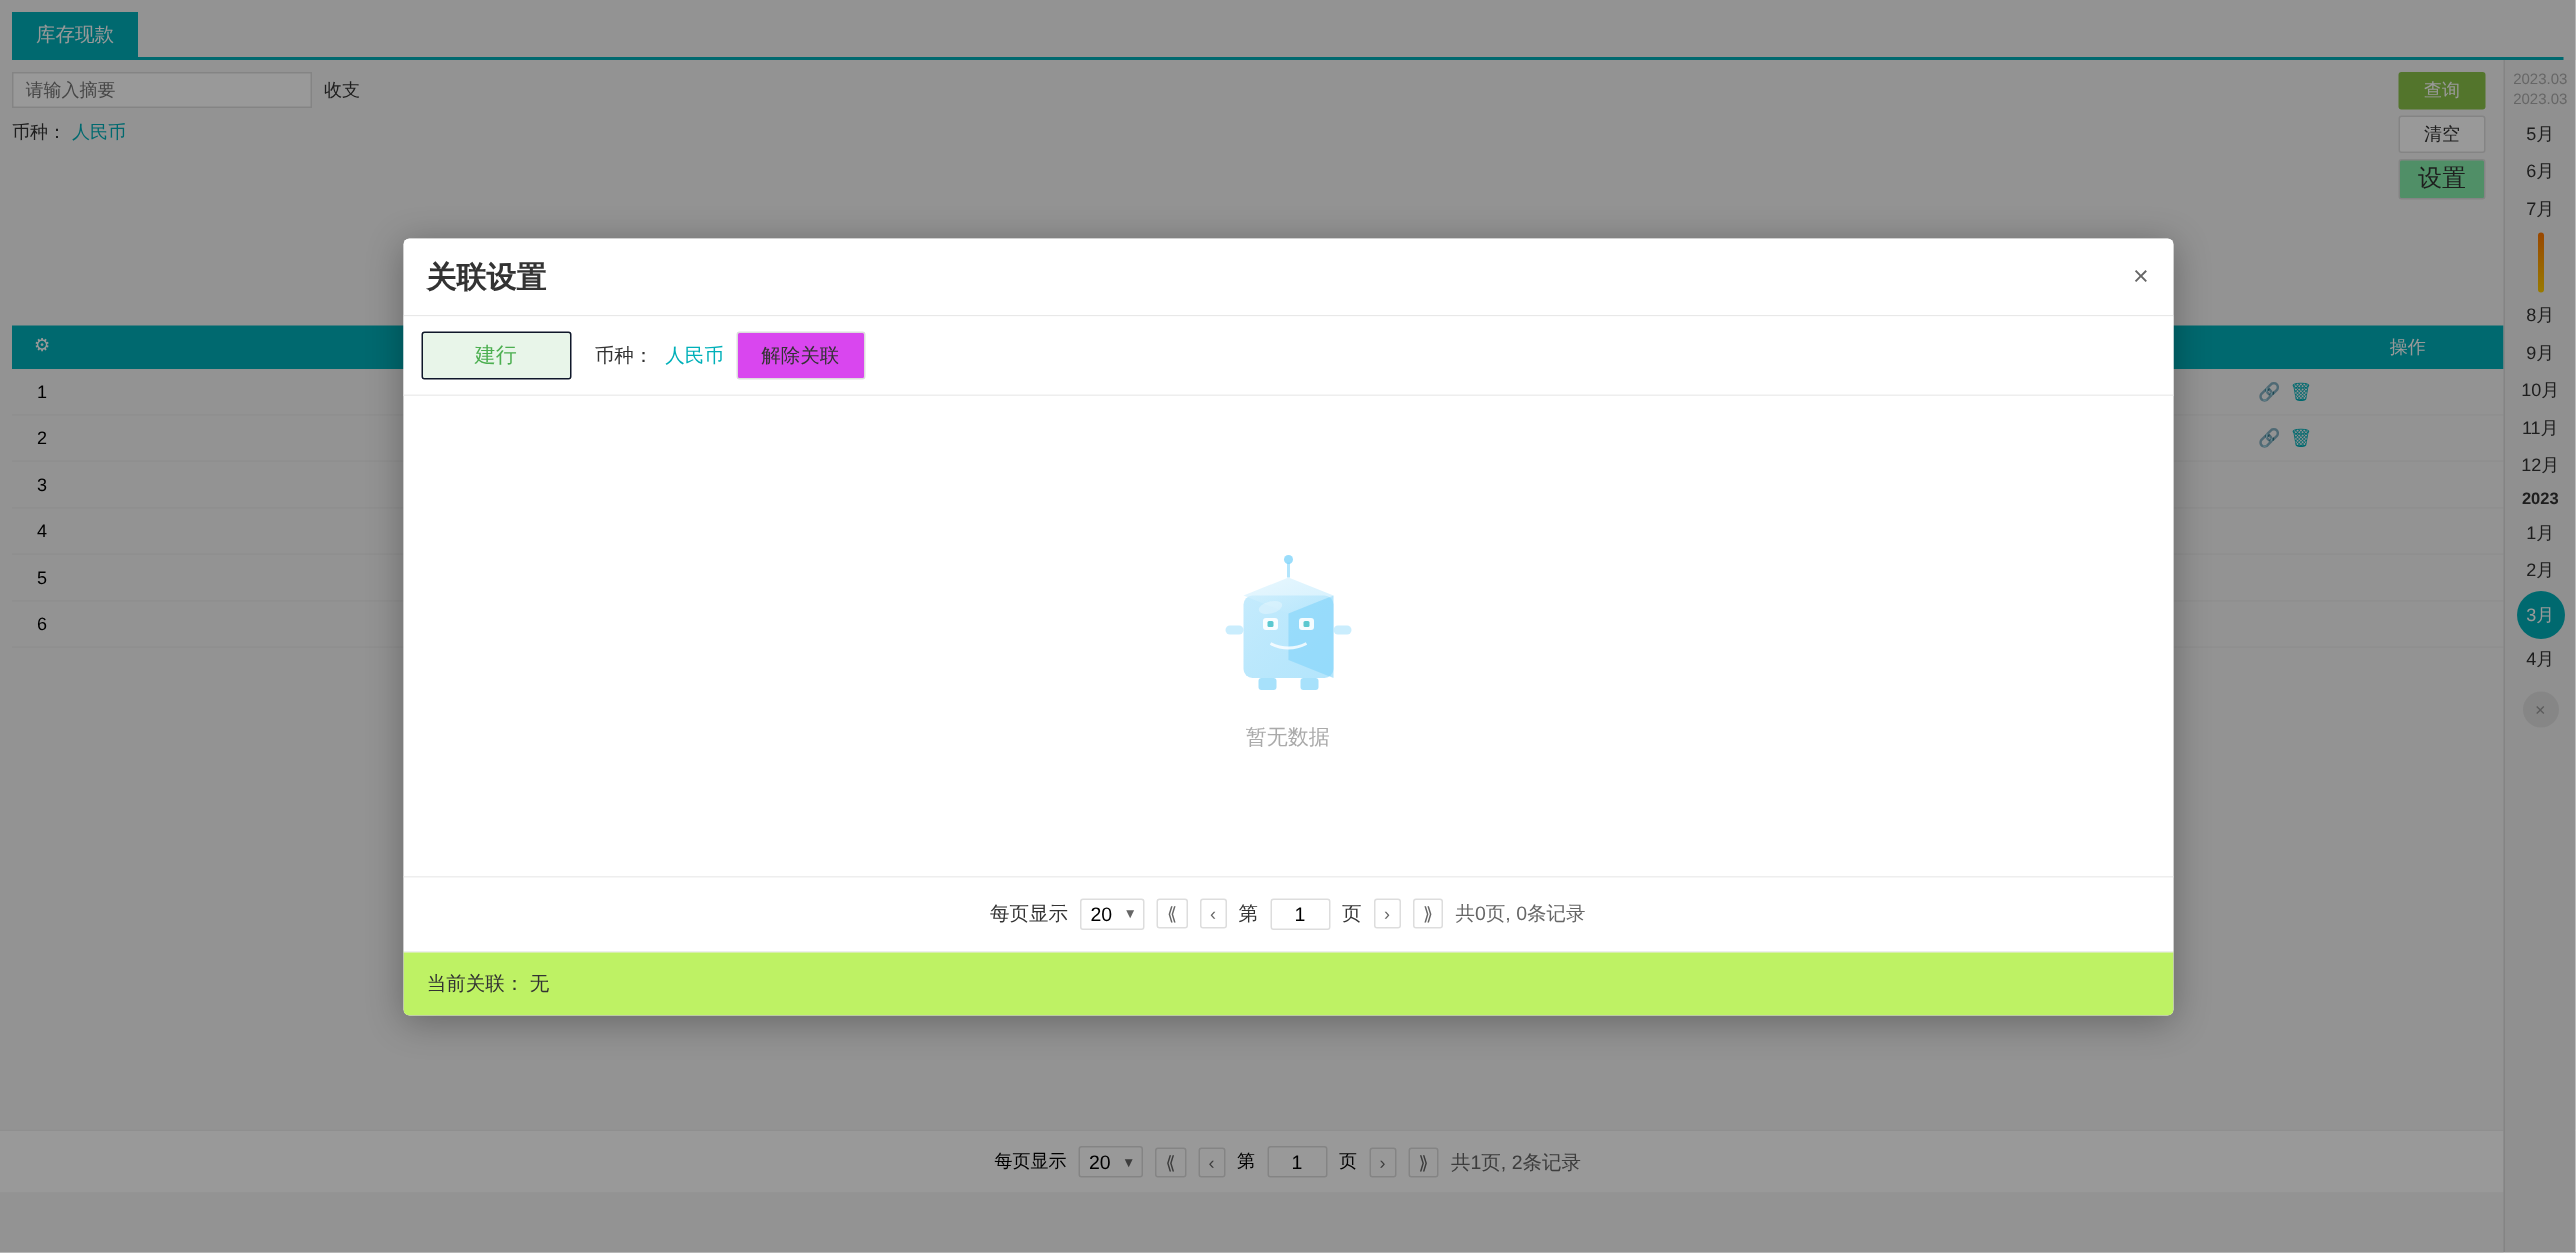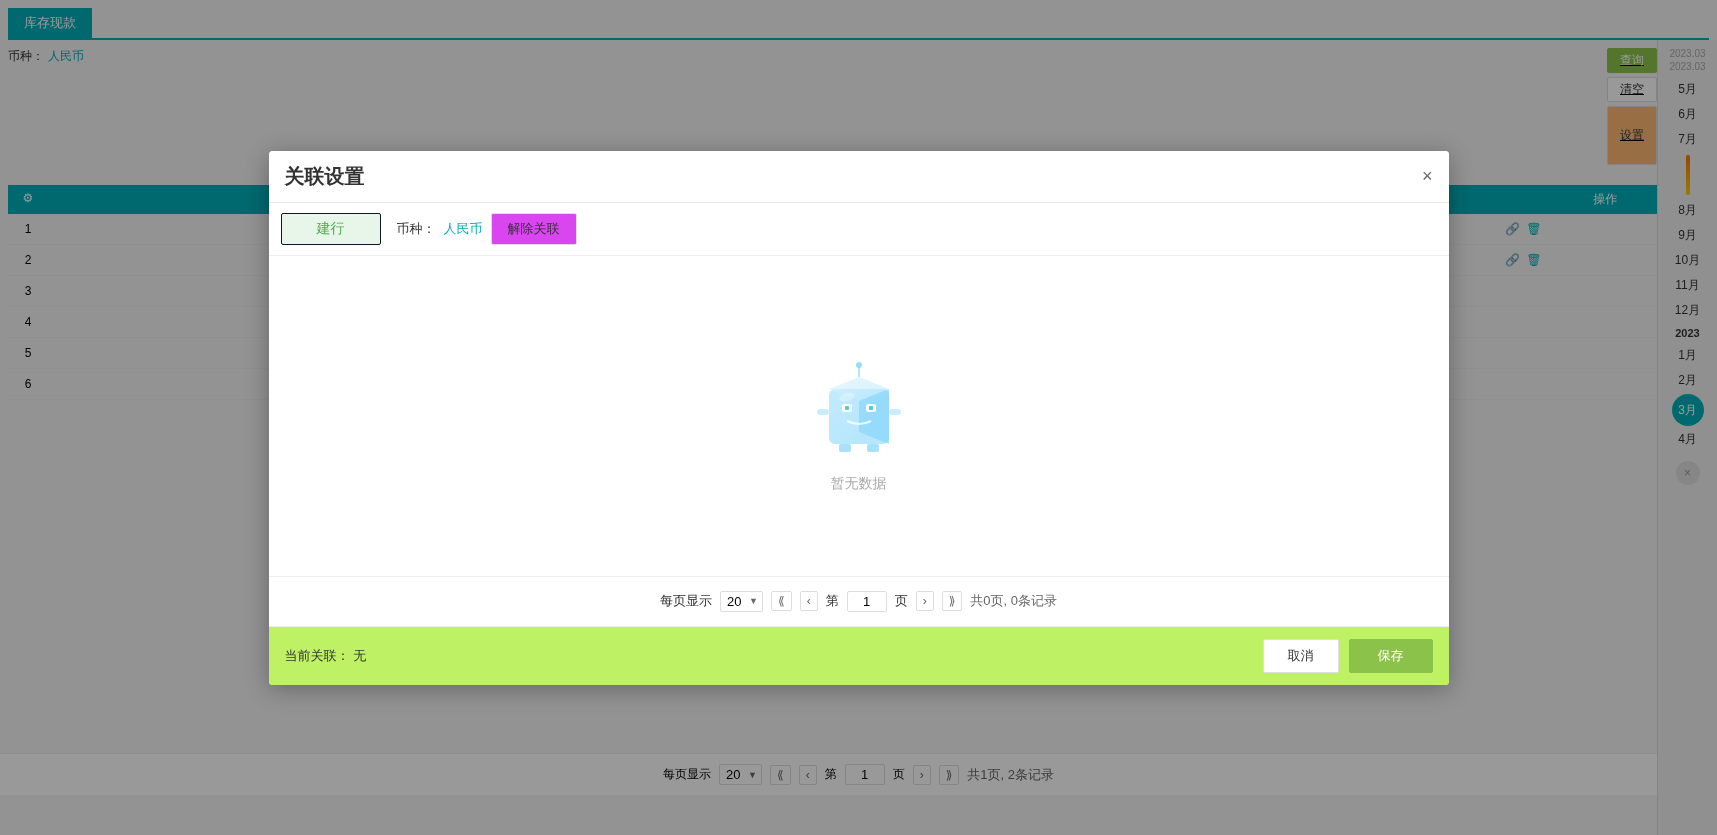--- a/index.html
+++ b/index.html
@@ -34,21 +34,21 @@
     .bg-content {
       display: flex;
       height: calc(100% - 40px);
     }
 
     
     .month-sidebar {
       position: absolute;
       right: 0;
       top: 40px;
-      width: 60px;
+      width: 48px;
       height: calc(100% - 40px);
       background: #f0f0f0;
       border-left: 1px solid #ddd;
       display: flex;
       flex-direction: column;
       align-items: center;
       padding-top: 8px;
       gap: 2px;
       overflow: hidden;
     }
@@ -346,30 +346,34 @@
   <div class="bg-content">
 
     <div style="flex:1;padding:8px;position:relative;overflow:hidden;">
 
       <div style="display:flex;border-bottom:2px solid #00b0b9;margin-bottom:8px;">
         <div style="background:#00b0b9;color:#fff;padding:6px 16px;font-size:13px;cursor:pointer;">
           <span>库存现款</span>
         </div>
       </div>
 
+      <div style="display:flex;align-items:center;gap:8px;margin-bottom:8px;">
+        <input style="border: 1px solid rgb(221, 221, 221); padding: 4px 8px; font-size: 12px; width: 200px; outline: none;" placeholder="请输入摘要">
+        <span style="font-size:12px;color:#333;">收支</span>
+      </div>
 
       <div style="display:flex;align-items:center;gap:4px;margin-bottom:4px;">
         <span style="font-size:12px;color:#333;">币种：</span>
         <span style="font-size:12px;color:#00b0b9;">人民币</span>
       </div>
 
-      <div style="position:absolute;right:60px;top:48px;display:flex;flex-direction:column;gap:4px;text-decoration:underline;">
+      <div style="position:absolute;right:60px;top:48px;display:flex;flex-direction:column;gap:4px;">
         <button style="background:#8bc34a;color:#fff;border:none;padding:4px 12px;border-radius:2px;cursor:pointer;font-size:12px;">查询</button>
         <button style="background:#fff;border:1px solid #ddd;color:#333;padding:3px 12px;border-radius:2px;cursor:pointer;font-size:12px;">清空</button>
-        <button style="background:#fdba74;border:1px solid #ddd;color:#333;padding:20px 12px;border-radius:2px;cursor:pointer;font-size:12px;">设置</button>
+        <button style="background:#86efac;border:1px solid #ddd;color:#333;padding:2px 12px;border-radius:2px;cursor:pointer;font-size:16px;">设置</button>
       </div>
 
       <div style="display:grid;grid-template-columns:40px 1fr 1fr 1fr 1fr 1fr 1fr 1fr 1fr;background:#00b0b9;color:#fff;font-size:12px;margin-top:120px;">
         <div style="padding:6px 4px;text-align:center;">⚙</div>
         <div style="padding:6px 4px;text-align:center;"></div>
         <div style="padding:6px 4px;text-align:center;"></div>
         <div style="padding:6px 4px;text-align:center;"></div>
         <div style="padding:6px 4px;text-align:center;"></div>
         <div style="padding:6px 4px;text-align:center;"></div>
         <div style="padding:6px 4px;text-align:center;"></div>
@@ -574,18 +578,14 @@
       <button class="page-nav-btn">⟫</button>
       <span class="total-info">共0页, 0条记录</span>
     </div>
   </div>
 
   <div class="dialog-footer">
     <div class="current-link">
       <span>当前关联：</span>
       <span>无</span>
     </div>
-    <div class="footer-btns">
-      <button class="cancel-btn">取消</button>
-      <button class="save-btn">保存</button>
-    </div>
   </div>
 </div>
 
 </body></html>

